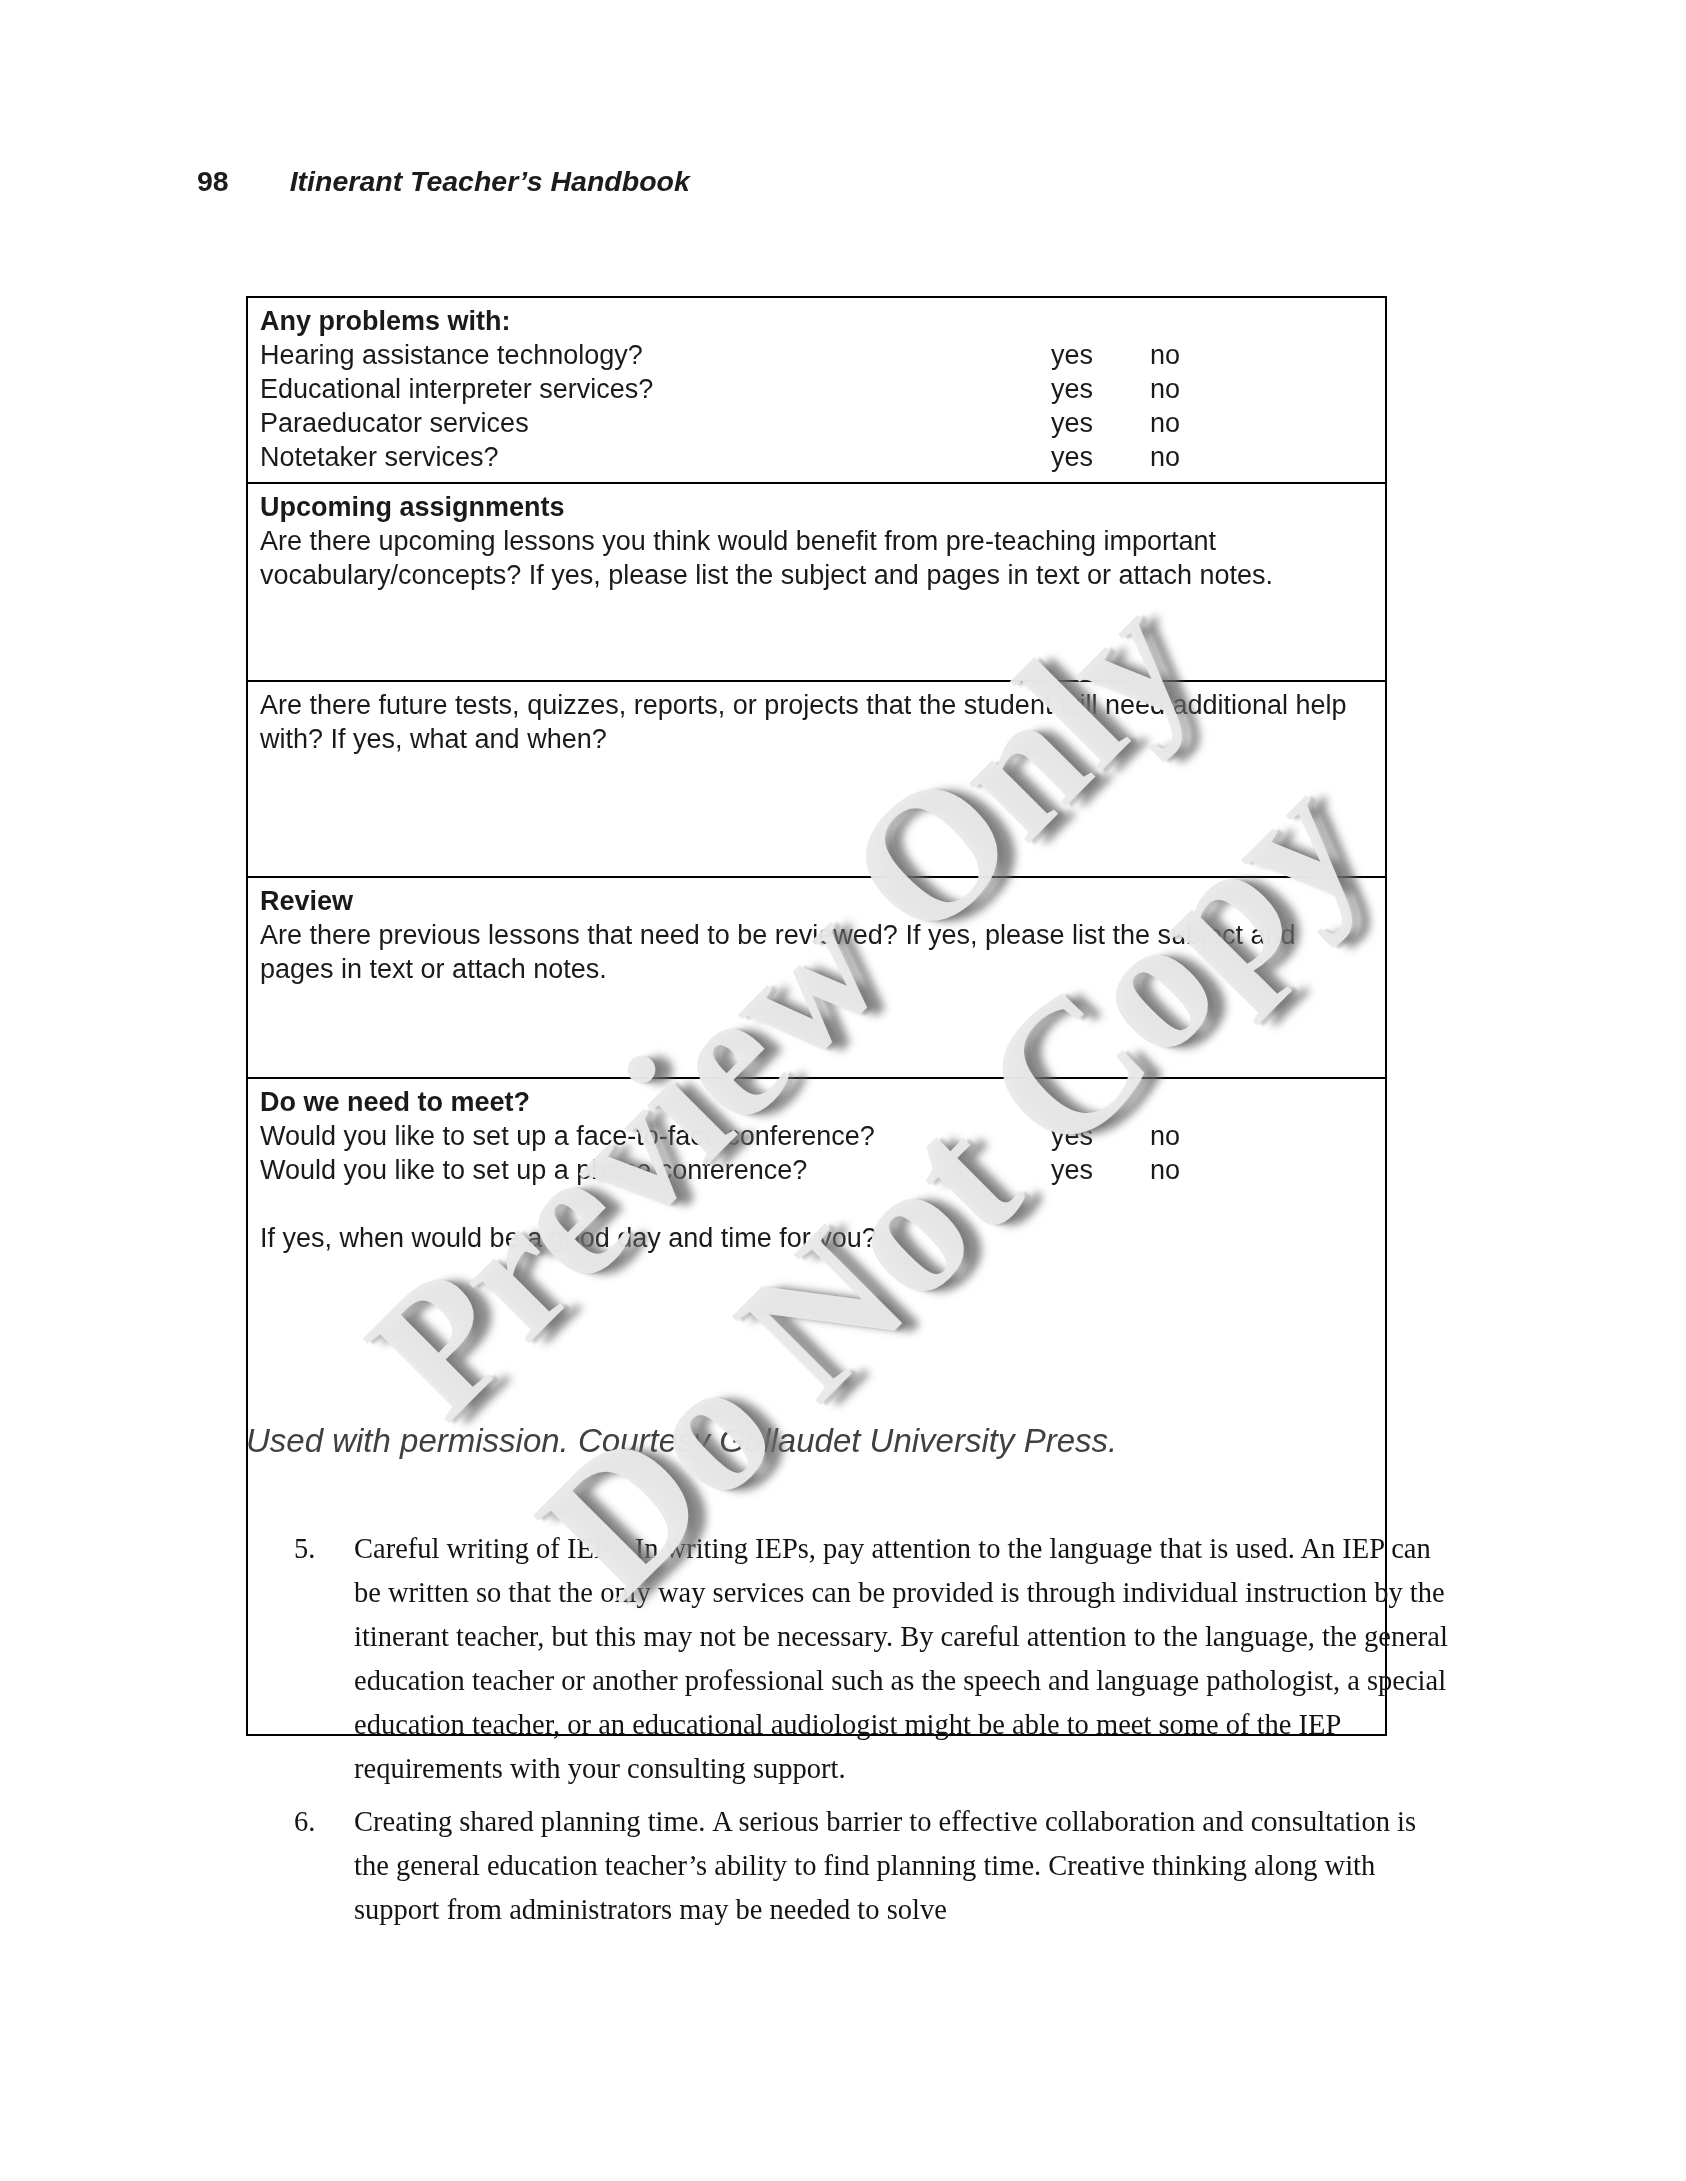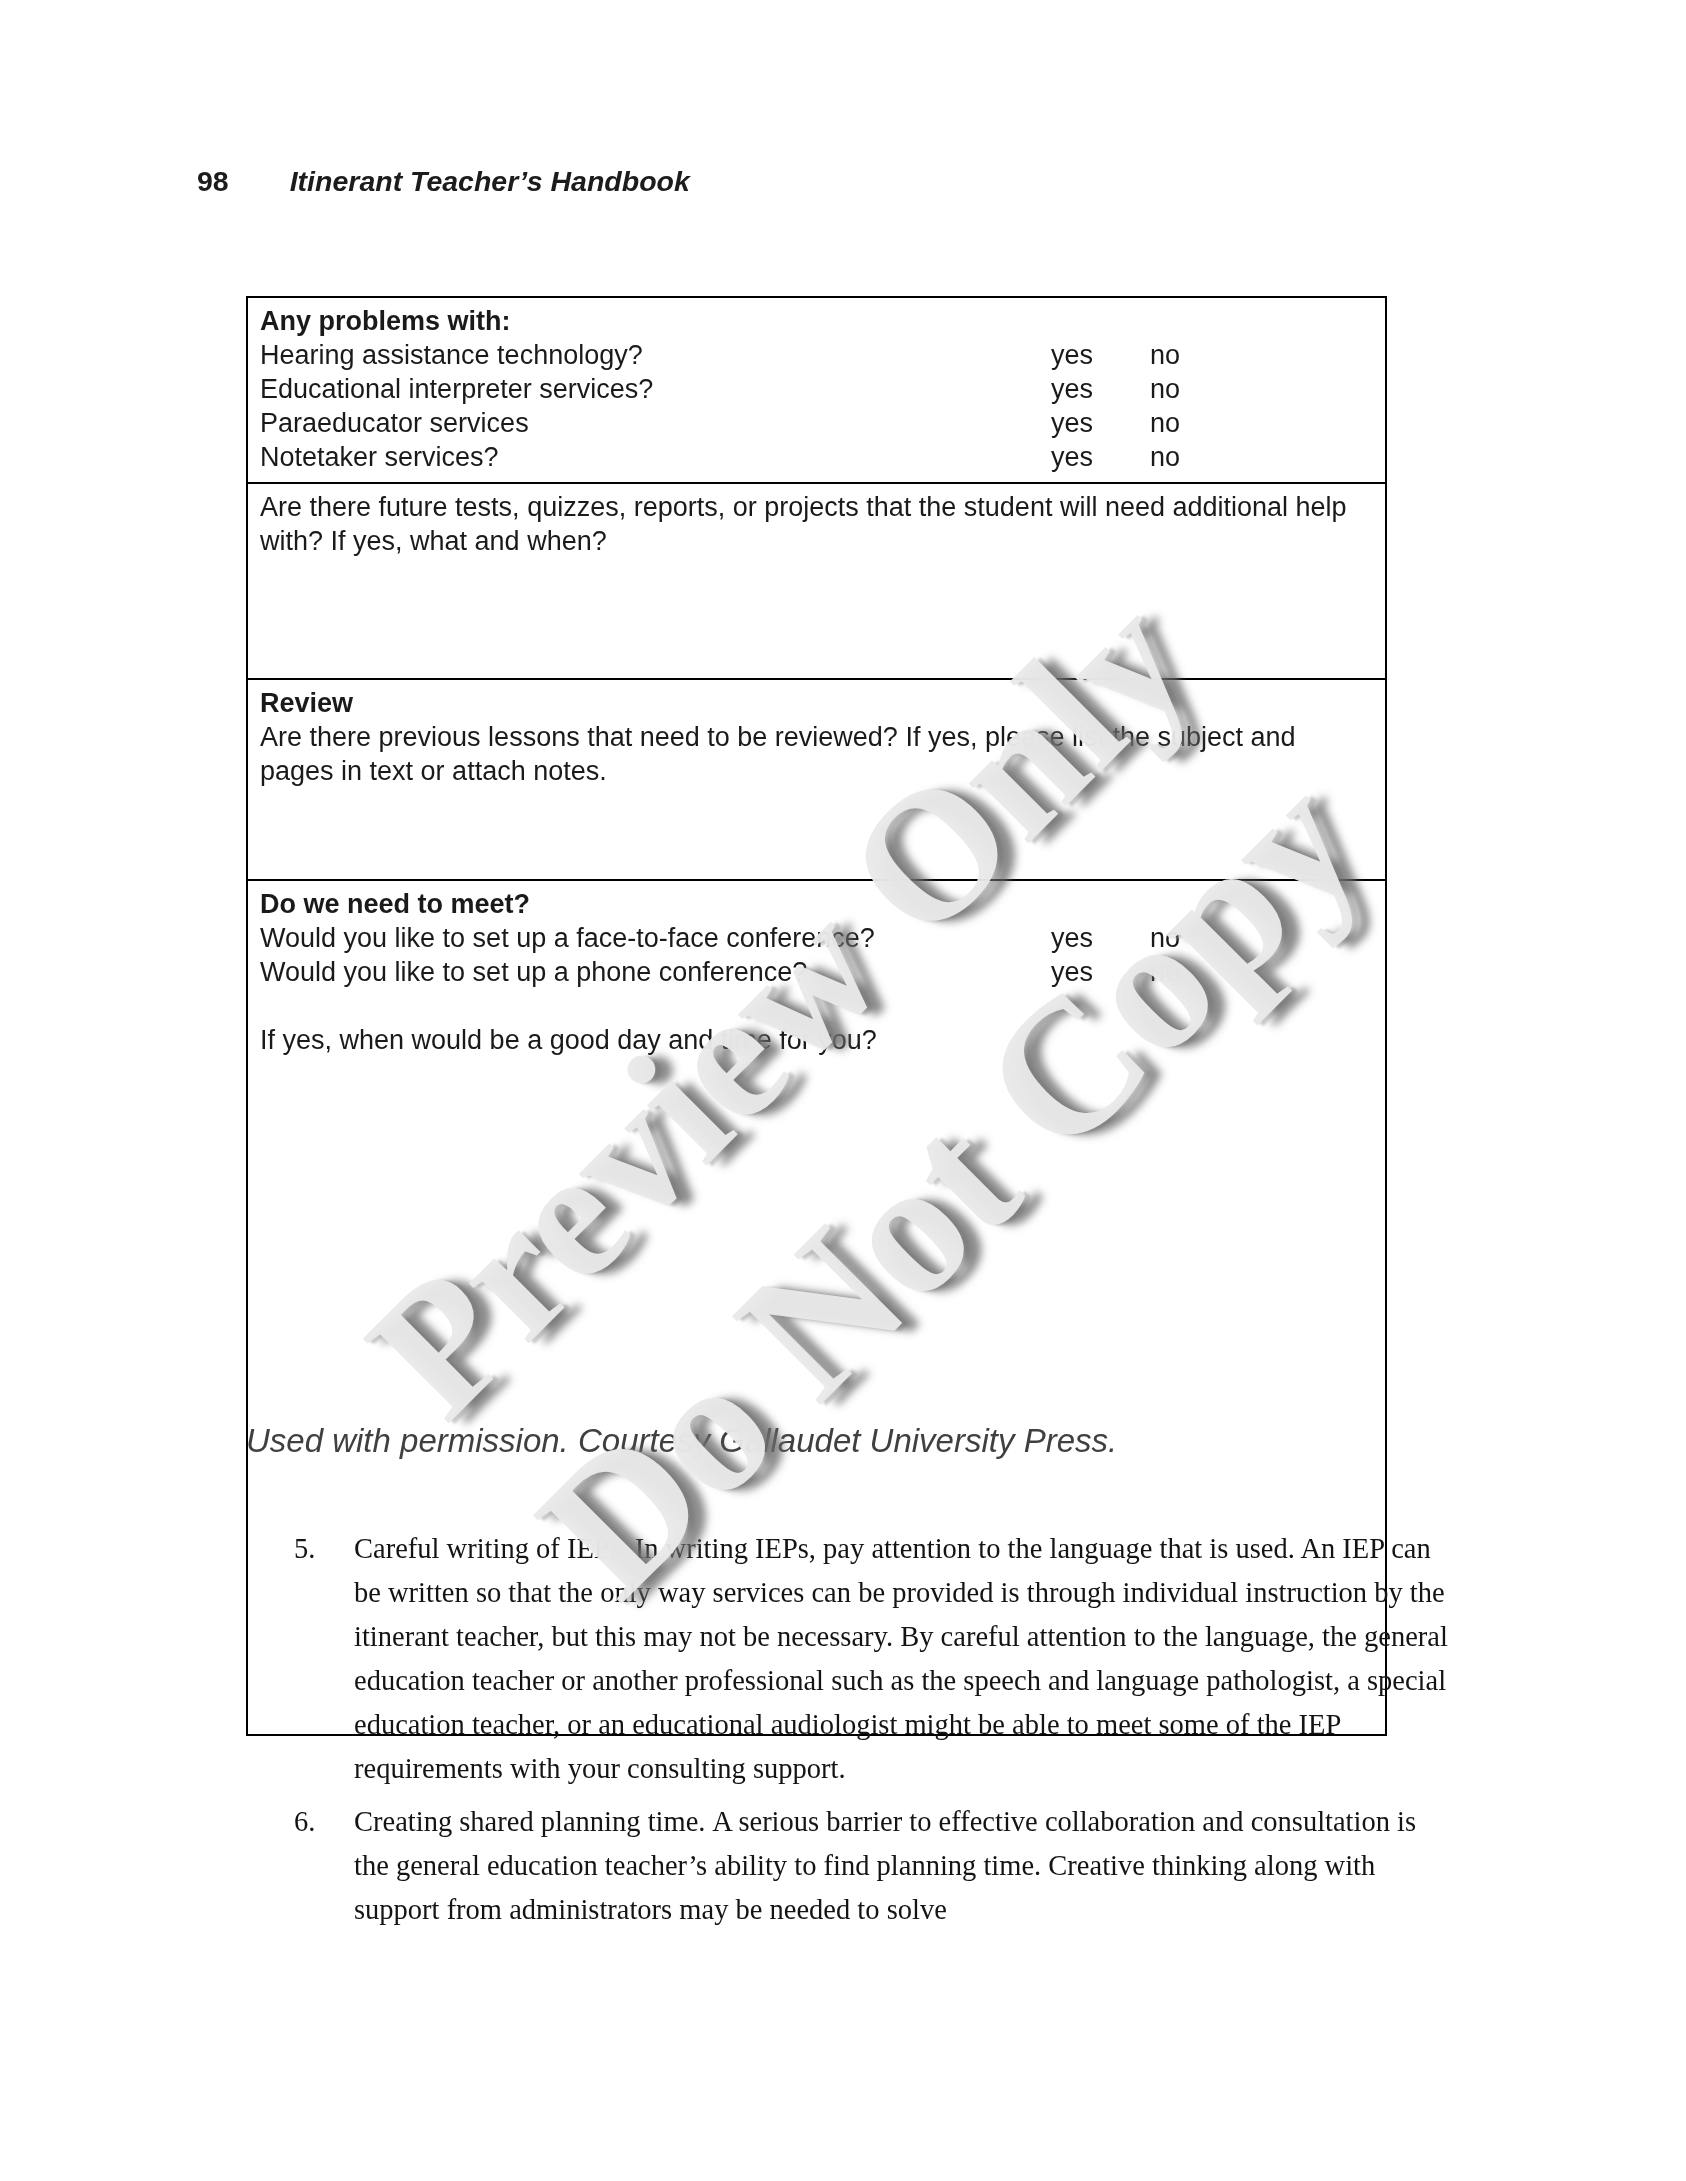--- a/index.html
+++ b/index.html
@@ -101,20 +101,24 @@
       <span class="yn yes">yes</span>
       <span class="yn no">no</span>
     </div>
     <div class="qrow">
       <span class="q-label">Notetaker services?</span>
       <span class="yn yes">yes</span>
       <span class="yn no">no</span>
     </div>
   </div>
 
+  <div class="section s2">
+    <div class="sec-title">Upcoming assignments</div>
+    <div class="sec-text">Are there upcoming lessons you think would benefit from pre-teaching important vocabulary/concepts? If yes, please list the subject and pages in text or attach notes.</div>
+  </div>
 
   <div class="section s3">
     <div class="sec-text">Are there future tests, quizzes, reports, or projects that the student will need additional help with? If yes, what and when?</div>
   </div>
 
   <div class="section s4">
     <div class="sec-title">Review</div>
     <div class="sec-text">Are there previous lessons that need to be reviewed? If yes, please list the subject and pages in text or attach notes.</div>
   </div>
 

